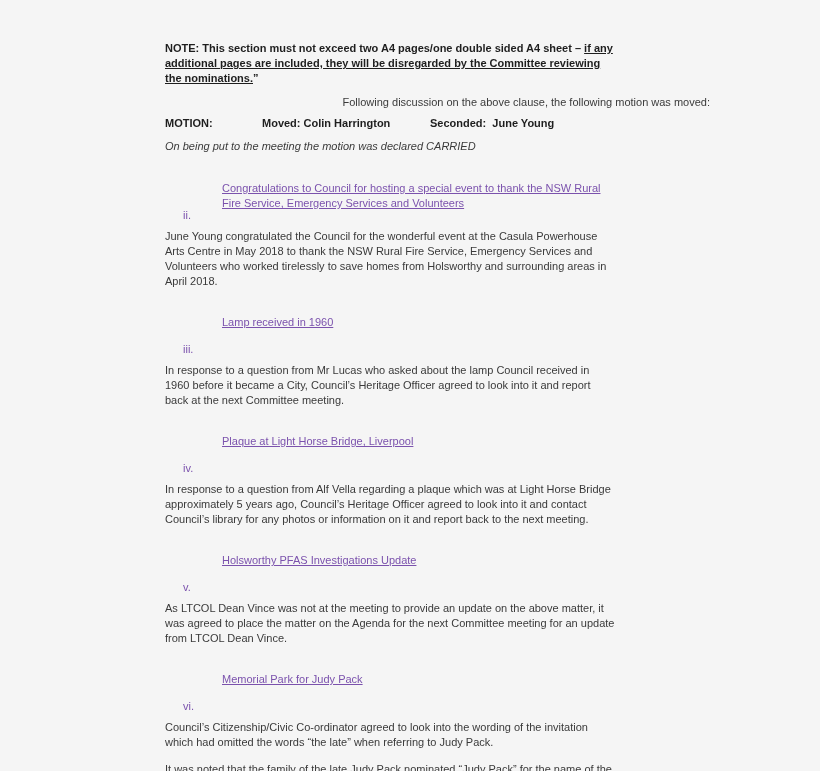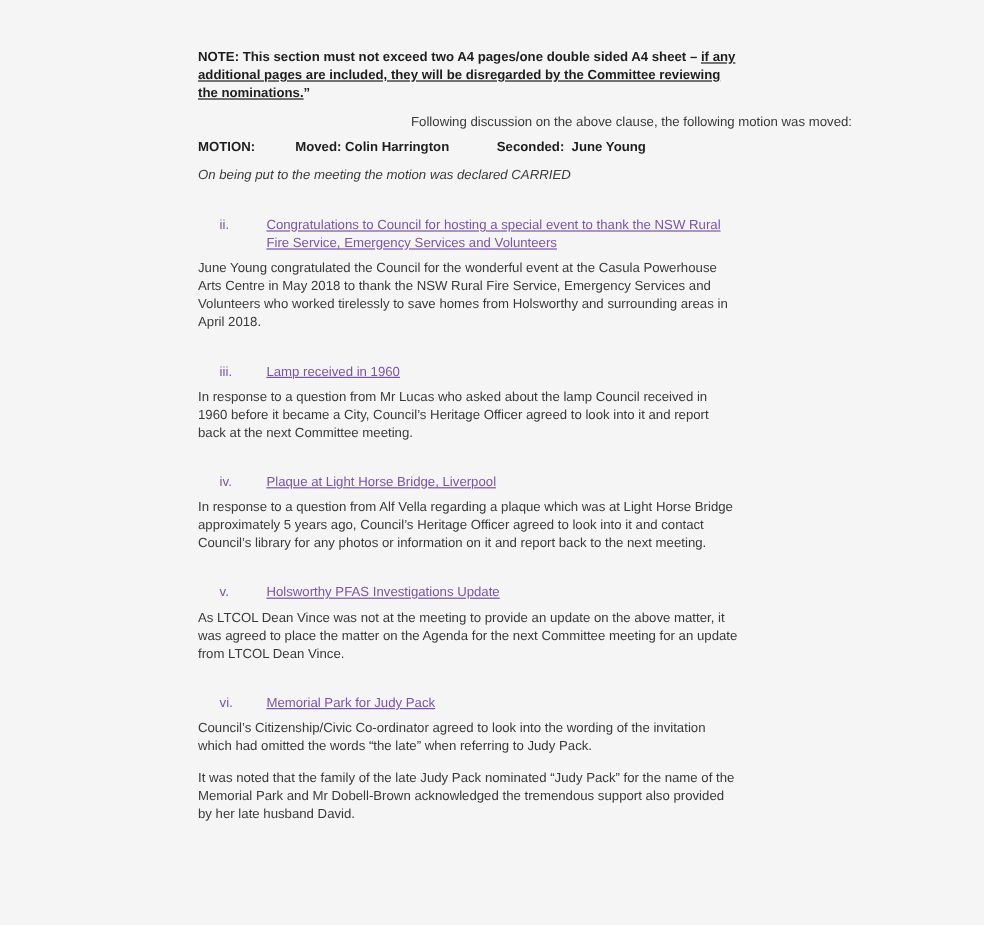--- a/index.html
+++ b/index.html
@@ -22,37 +22,38 @@
   }
   .pre { white-space: pre-line; }
   .note {
     font-weight: bold;
     color: #1e1e1e;
     white-space: pre-line;
   }
   .note u { text-decoration: underline; }
   .b-following { margin-top: 9px; text-align: right; }
   .b-motion { margin-top: 6px; font-weight: bold; color: #1e1e1e; }
-  .b-motion .m-label { display: inline-block; width: 81px; white-space: pre; }
+  .b-motion .m-label { display: inline-block; width: 97px; white-space: pre; }
   .b-motion .m-moved { display: inline-block; width: 168px; white-space: pre; }
   .b-motion .m-seconded { display: inline-block; white-space: pre; }
   .b-recommends { margin-top: 6px; }
   .b-recommendation { margin-top: 5px; }
   .b-carried { margin-top: 8px; font-style: italic; }
   .heading {
     color: #7b52ad;
     margin-top: 26px;
     margin-bottom: 6px;
     padding-left: 18px;
   }
   .heading.first { margin-top: 27px; }
   .heading .num {
     display: inline-block;
     width: 39px;
     vertical-align: top;
+    margin-top: 27px;
   }
   .heading .title {
     display: inline-block;
     vertical-align: top;
     width: 460px;
     white-space: pre-line;
     text-decoration: underline;
   }
   .para { margin-top: 0; white-space: pre-line; }
   .para + .para { margin-top: 12px; }

